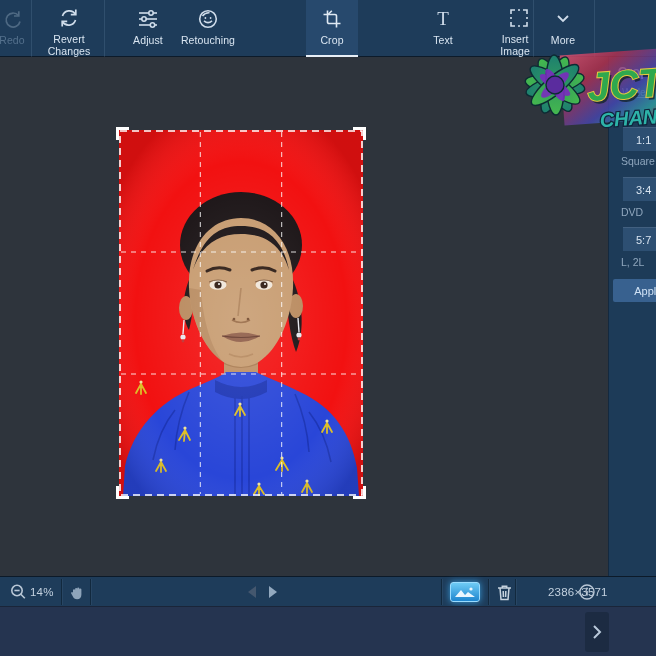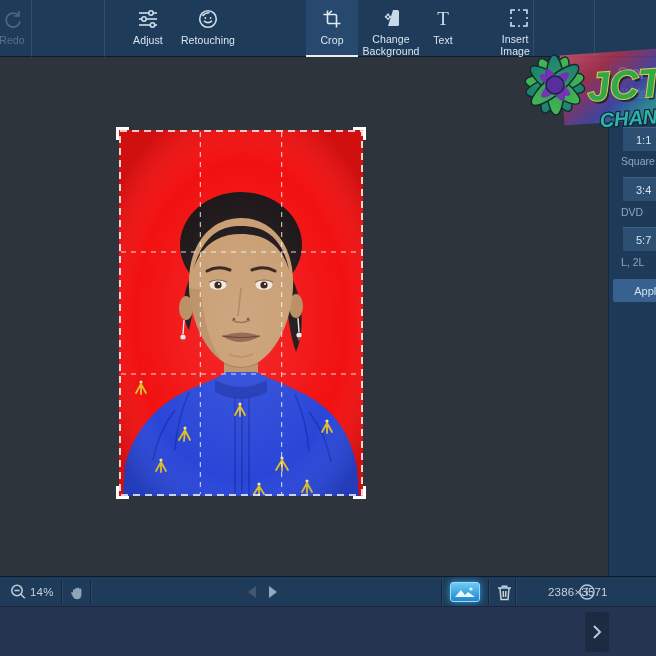--- a/index.html
+++ b/index.html
@@ -85,20 +85,34 @@
         <path d="M17.5 7.5 A7 7 0 1 0 19 13.5"></path>
             <path d="M17.8 3.2 V8 H13"></path>
           </g>
         </svg>
     </span>
     <span class="tb-label">Redo</span>
   </div>
 
   <div class="tb-sep" style="left:31px;"></div>
 
+  <div class="tb-btn" style="left:36px;width:66px;">
+    <span class="tb-ico">
+      <svg width="24" height="24">
+          <g fill="none" stroke="#cfdcea" stroke-width="1.7">
+        <path d="M5.5 10 A7.2 7.2 0 0 1 18.5 8.2"></path>
+            <path d="M18.8 3.6 V8.6 H13.8"></path>
+        <path d="M18.5 14 A7.2 7.2 0 0 1 5.5 15.8"></path>
+            <path d="M5.2 20.4 V15.4 H10.2"></path>
+          </g>
+        </svg>
+    </span>
+    <span class="tb-label">Revert
+Changes</span>
+  </div>
 
   <div class="tb-sep" style="left:104px;"></div>
 
   <div class="tb-btn" style="left:172px;width:72px;">
     <span class="tb-ico">
       <svg width="24" height="24">
           <g fill="none" stroke="#cfdcea" stroke-width="1.6">
         <circle cx="12" cy="12" r="8.3"></circle>
             <path d="M8 13.8 Q12 17.4 16 13.8"></path>
         <path d="M6.5 9 Q9 5.5 13.5 5.8"></path>
@@ -133,37 +147,20 @@
           <g fill="none" stroke="#dfe9f3" stroke-width="1.6">
         <path d="M6.5 2.5 V14 a1.5 1.5 0 0 0 1.5 1.5 H19.5"></path>
         <path d="M2.5 6.5 H14 a1.5 1.5 0 0 1 1.5 1.5 V19.5"></path>
         <path d="M6.8 6.8 L10.8 2.8"></path>
           </g>
         </svg>
     </span>
     <span class="tb-label">Crop</span>
   </div>
 
-  <div class="tb-btn" style="left:358px;width:66px;">
-    <span class="tb-ico">
-      <svg width="22" height="22">
-        <rect x="3" y="3" width="16" height="16" rx="1.5" fill="#c9d8e6"></rect>
-        <path d="M3 3 H13 L8 19 H3 Z" fill="#1e3c5a"></path>
-        <g fill="#c9d8e6">
-            <circle cx="8" cy="8" r="1.4"></circle>
-            <circle cx="8" cy="11.6" r="1.4"></circle>
-        <circle cx="6.2" cy="9.8" r="1.4"></circle>
-            <circle cx="9.8" cy="9.8" r="1.4"></circle>
-        <circle cx="8" cy="9.8" r="1" fill="#1e3c5a"></circle>
-          </g>
-        </svg>
-    </span>
-    <span class="tb-label">Change
-Background</span>
-  </div>
 
   <div class="tb-btn" style="left:420px;width:46px;">
     <span class="tb-ico">
       <svg width="22" height="22">
           <text x="11" y="17" text-anchor="middle" font-family="Liberation Serif, serif" font-size="19" fill="#cfdcea">T</text>
         </svg>
     </span>
     <span class="tb-label">Text</span>
   </div>
 
@@ -181,20 +178,28 @@
             <path d="M19 10 V12"></path>
           </g>
         </svg>
     </span>
     <span class="tb-label">Insert
 Image</span>
   </div>
 
   <div class="tb-sep" style="left:533px;"></div>
 
+  <div class="tb-btn" style="left:536px;width:54px;">
+    <span class="tb-ico">
+      <svg width="24" height="24">
+          <polyline points="7,9 12,14 17,9" fill="none" stroke="#cfdcea" stroke-width="1.8"></polyline>
+        </svg>
+    </span>
+    <span class="tb-label">More</span>
+  </div>
 
   <div class="tb-sep" style="left:594px;"></div>
 
 </div>
 
 <div class="canvas">
   <div class="photo-wrap">
     <svg width="244" height="366" viewBox="0 0 244 366">
       <defs>
         <radialGradient id="flash" cx="50%" cy="52%" r="62%">

